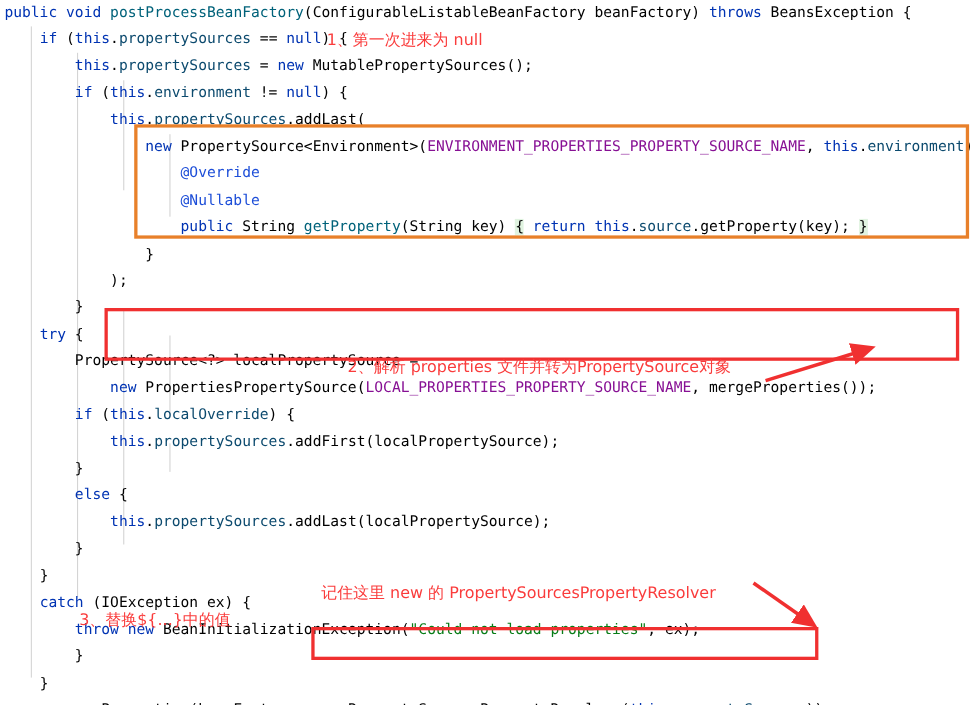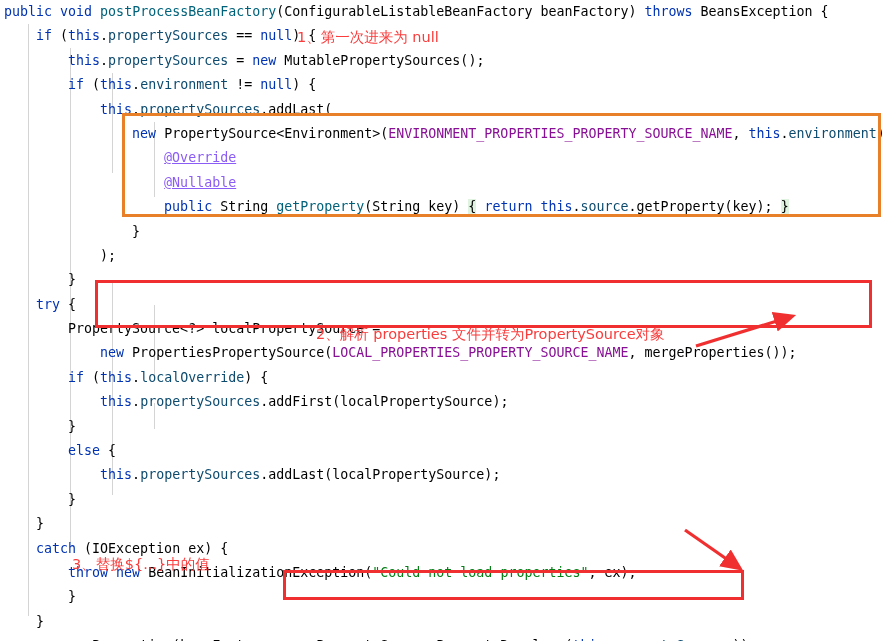--- a/index.html
+++ b/index.html
@@ -19,21 +19,21 @@
     white-space:pre;
     color:#000000;
   }
   .line{height:24.4px;position:relative;padding-left:4px;}
 
   
   .kw   {color:#0033b3;}            
   .fld  {color:#0c4a6e;}
   .const{color:#871094;}
   .str  {color:#067d17;}
-  .ann  {color:#8b5cf6;text-decoration:underline;}            
+  .ann  {color:#1d4ed8;}            
   .mtd  {color:#00627a;}            
   .pl   {color:#000000;}
   .hl   {background:#e0f3e0;}       
 
   
   .guide{
     position:absolute;width:1px;background:#d4d4d4;
   }
 
   
@@ -71,20 +71,21 @@
 
   <div id="boxes">
       <div class="box box-orange" style="left: 122px; top: 113px; width: 759px; height: 104px; border-color: rgb(232, 128, 42);"></div>
       <div class="box box-red" style="left: 95px; top: 280px; width: 777px; height: 48px; border-color: rgb(240, 48, 48);"></div>
       <div class="box box-red" style="left: 283px; top: 570px; width: 461px; height: 30px; border-color: rgb(240, 48, 48);"></div>
     </div>
 
   <div class="note" style="left:297px;top:30px;">1、第一次进来为 null</div>
   <div class="note" style="left:316px;top:327px;">2、解析 properties 文件并转为PropertySource对象</div>
   <div class="note" style="left:72px;top:557px;">3、替换${...}中的值</div>
+  <div class="note" style="left:292px;top:533px;">记住这里 new 的 PropertySourcesPropertyResolver</div>
 
   <svg class="arrow" style="left:690px;top:300px;" width="120" height="55" viewBox="0 0 120 55">
     <defs>
       <marker id="ah1" markerWidth="7" markerHeight="7" refX="5" refY="3.2" orient="auto">
         <path d="M0,0 L7,3.2 L0,6.4 z" fill="#f03030"></path>
       </marker>
     </defs>
     <line x1="6" y1="46" x2="100" y2="17" stroke="#f03030" stroke-width="3.2" marker-end="url(#ah1)"></line>
   </svg>
 

